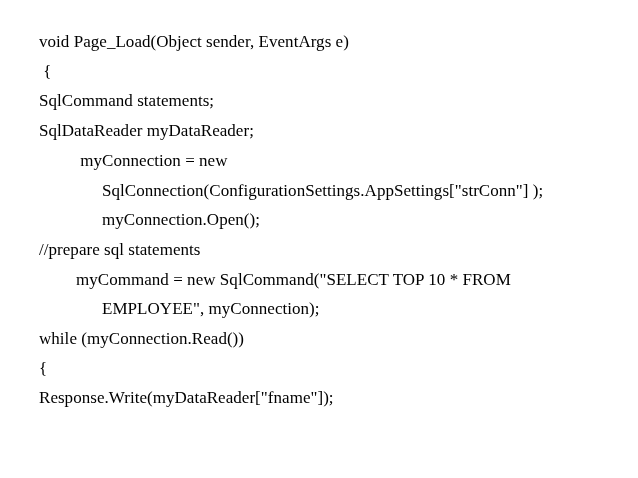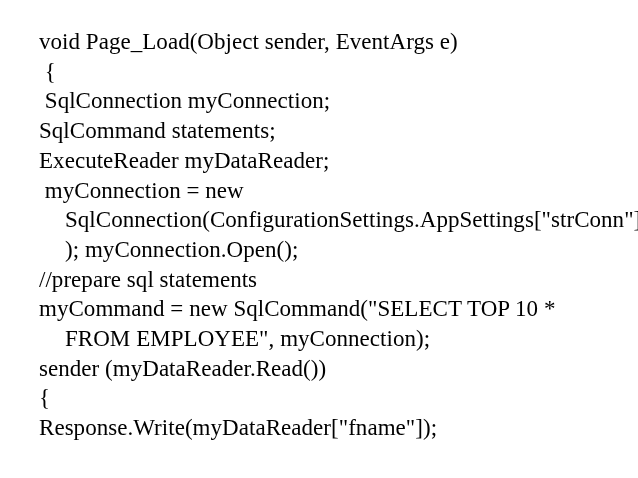--- a/index.html
+++ b/index.html
@@ -23,52 +23,52 @@
     background: #ffffff;
     box-sizing: border-box;
   }
   #code-block {
     position: absolute;
     left: 34px;
     top: 27px;
     width: 566px;
   }
   .code-line {
-    font-size: 23px;
+    font-size: 17px;
     line-height: 29.7px;
     color: #000000;
     white-space: pre-wrap;
     word-break: normal;
     letter-spacing: 0.04px;
     text-indent: 0;
   }
   
   .lead-space {
     padding-left: 5px;
   }
   
   .wrap-indent {
     padding-left: 26px;
     text-indent: -26px;
+    margin-left: 37px;
   }
   .wrap-indent.lead-space {
     padding-left: 31px;
     text-indent: -26px;
   }
 </style>
 </head>
 <body>
 
 <div id="slide">
   <div id="code-block">
     <div class="code-line lead-space">void Page_Load(Object sender, EventArgs e)</div>
     <div class="code-line lead-space"> {</div>
-    <div class="code-line lead-space"> SqlConnection myConnection;</div>
     <div class="code-line lead-space">SqlCommand statements;</div>
-    <div class="code-line lead-space">ExecuteReader myDataReader;</div>
+    <div class="code-line lead-space">SqlDataReader myDataReader;</div>
     <div class="code-line lead-space wrap-indent"> myConnection = new SqlConnection(ConfigurationSettings.AppSettings["strConn"] ); myConnection.Open();</div>
     <div class="code-line lead-space">//prepare sql statements</div>
     <div class="code-line lead-space wrap-indent">myCommand = new SqlCommand("SELECT TOP 10 * FROM EMPLOYEE", myConnection);</div>
-    <div class="code-line lead-space">sender (myDataReader.Read())</div>
+    <div class="code-line lead-space">while (myConnection.Read())</div>
     <div class="code-line lead-space">{</div>
     <div class="code-line lead-space">Response.Write(myDataReader["fname"]);</div>
   </div>
 </div>
 
 </body></html>

